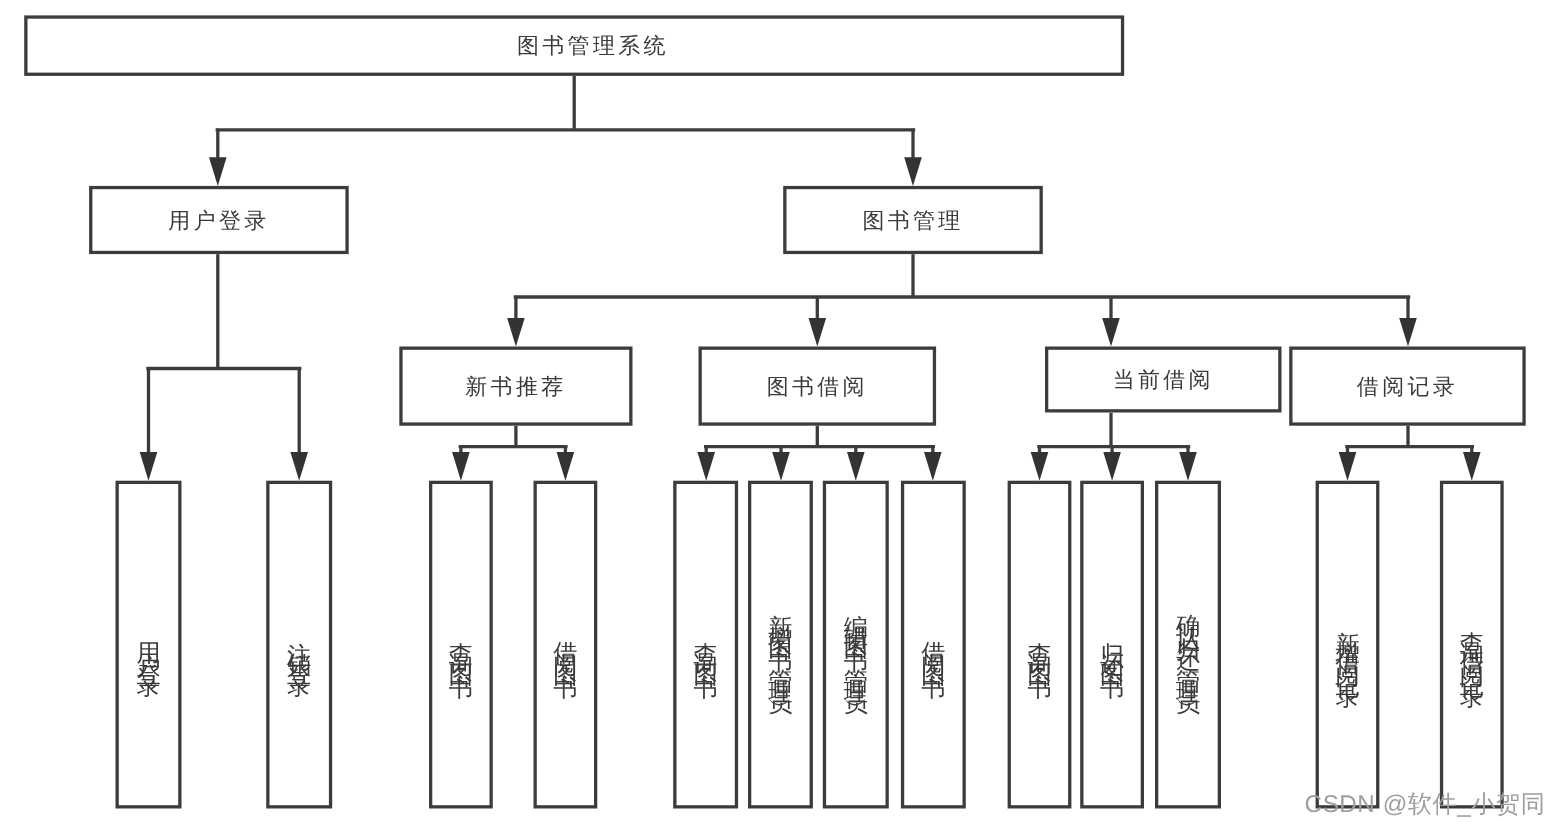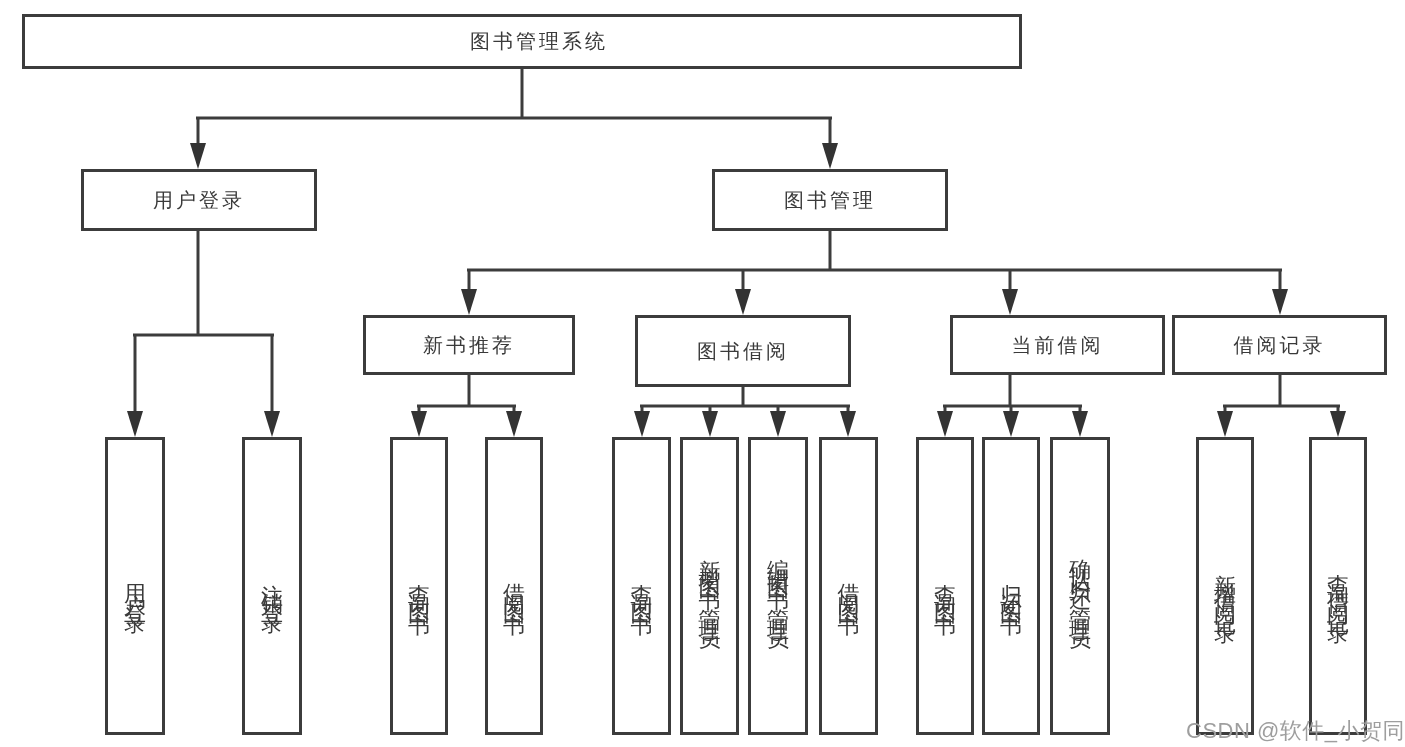--- a/index.html
+++ b/index.html
@@ -116,30 +116,30 @@
     <span>图书管理系统</span>
   </div>
 
   <div class="node hnode" style="left:81px;top:169px;width:236px;height:62px;">
     <span>用户登录</span>
   </div>
   <div class="node hnode" style="left:712px;top:169px;width:236px;height:62px;">
     <span>图书管理</span>
   </div>
 
-  <div class="node hnode" style="left:363px;top:315px;width:212px;height:60px;">
+  <div class="node hnode" style="left:363px;top:315px;width:212px;height:72px;">
     <span>新书推荐</span>
   </div>
   <div class="node hnode" style="left:635px;top:315px;width:216px;height:72px;">
     <span>图书借阅</span>
   </div>
   <div class="node hnode" style="left:902px;top:315px;width:215px;height:60px;margin-left:48px;">
     <span>当前借阅</span>
   </div>
-  <div class="node hnode" style="left:1172px;top:315px;width:215px;height:60px;font-family:Liberation Serif, serif;">
+  <div class="node hnode" style="left:1172px;top:315px;width:215px;height:72px;font-family:Liberation Serif, serif;">
     <span>借阅记录</span>
   </div>
 
   <div class="node leaf" style="left:105px;top:437px;width:60px;height:298px;">
     <span>用户登录</span>
   </div>
   <div class="node leaf" style="left:242px;top:437px;width:60px;height:298px;">
     <span>注销登录</span>
   </div>
 

